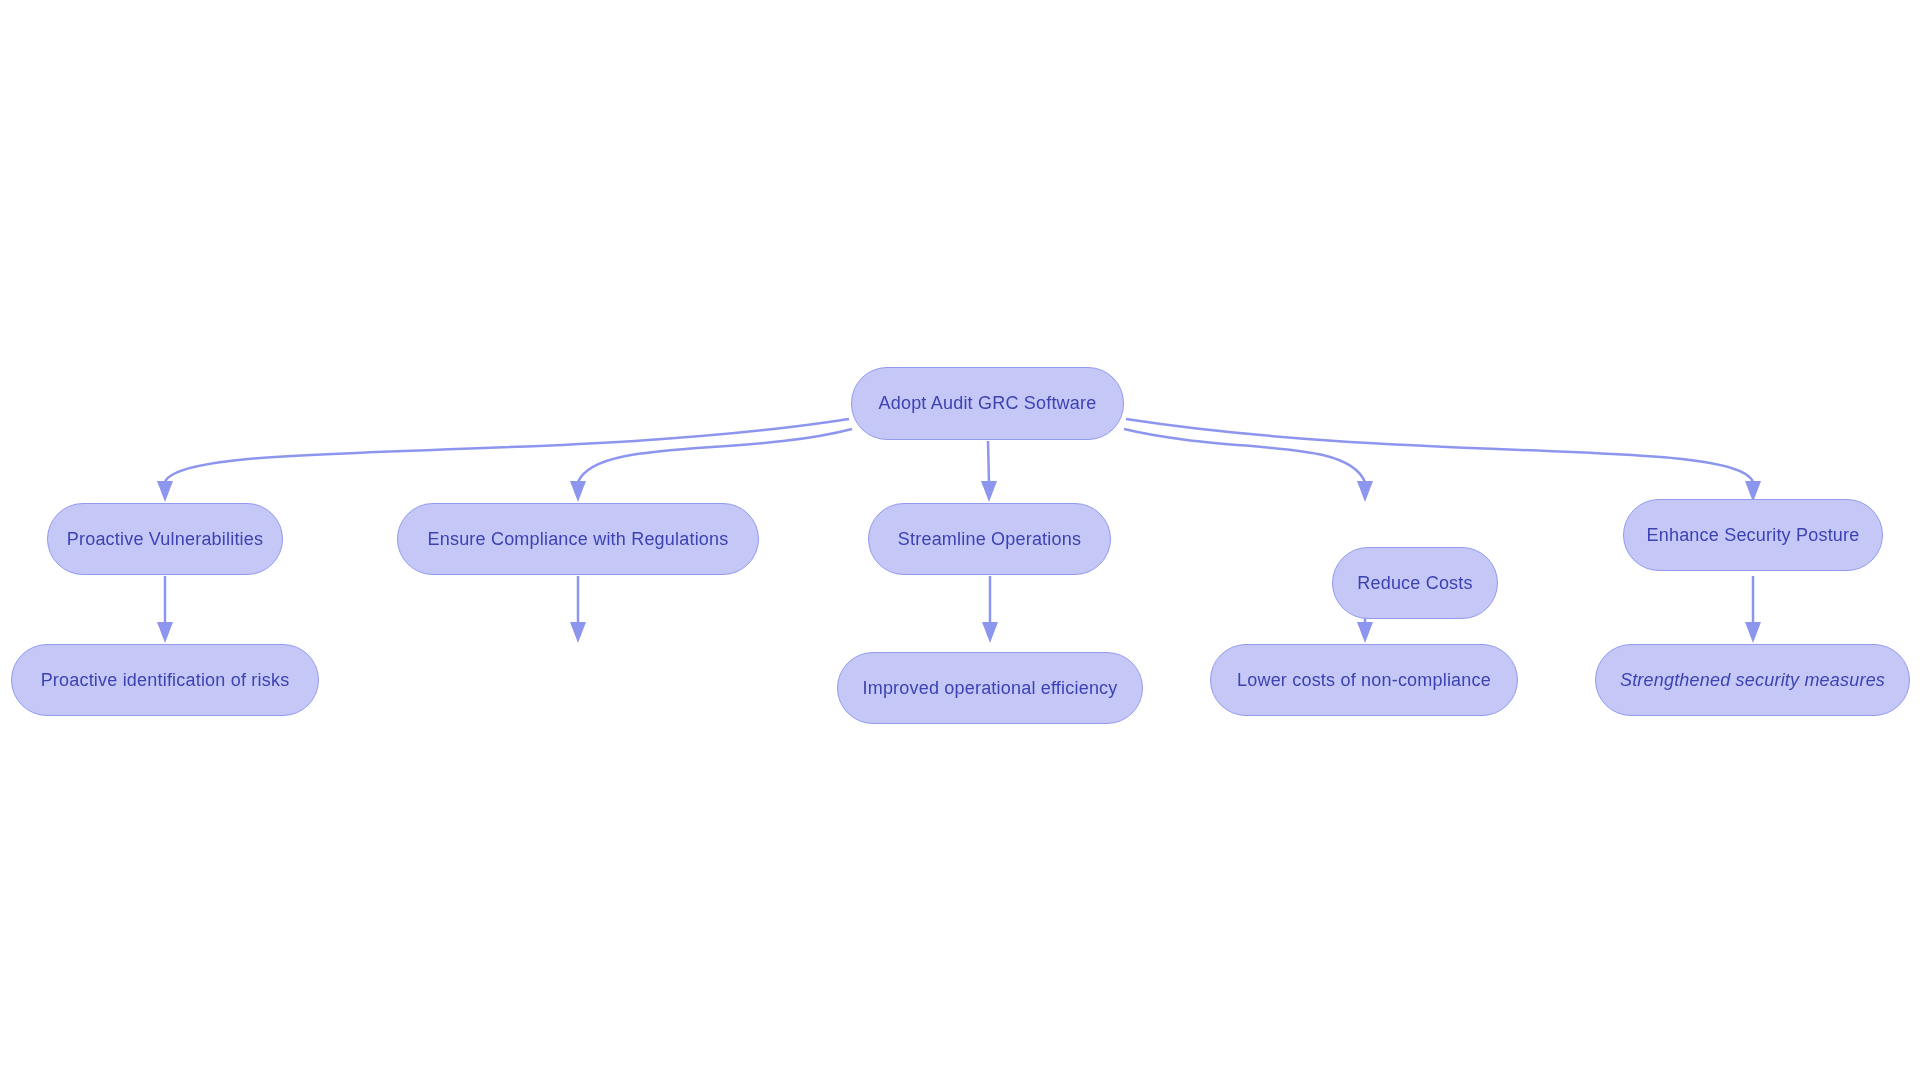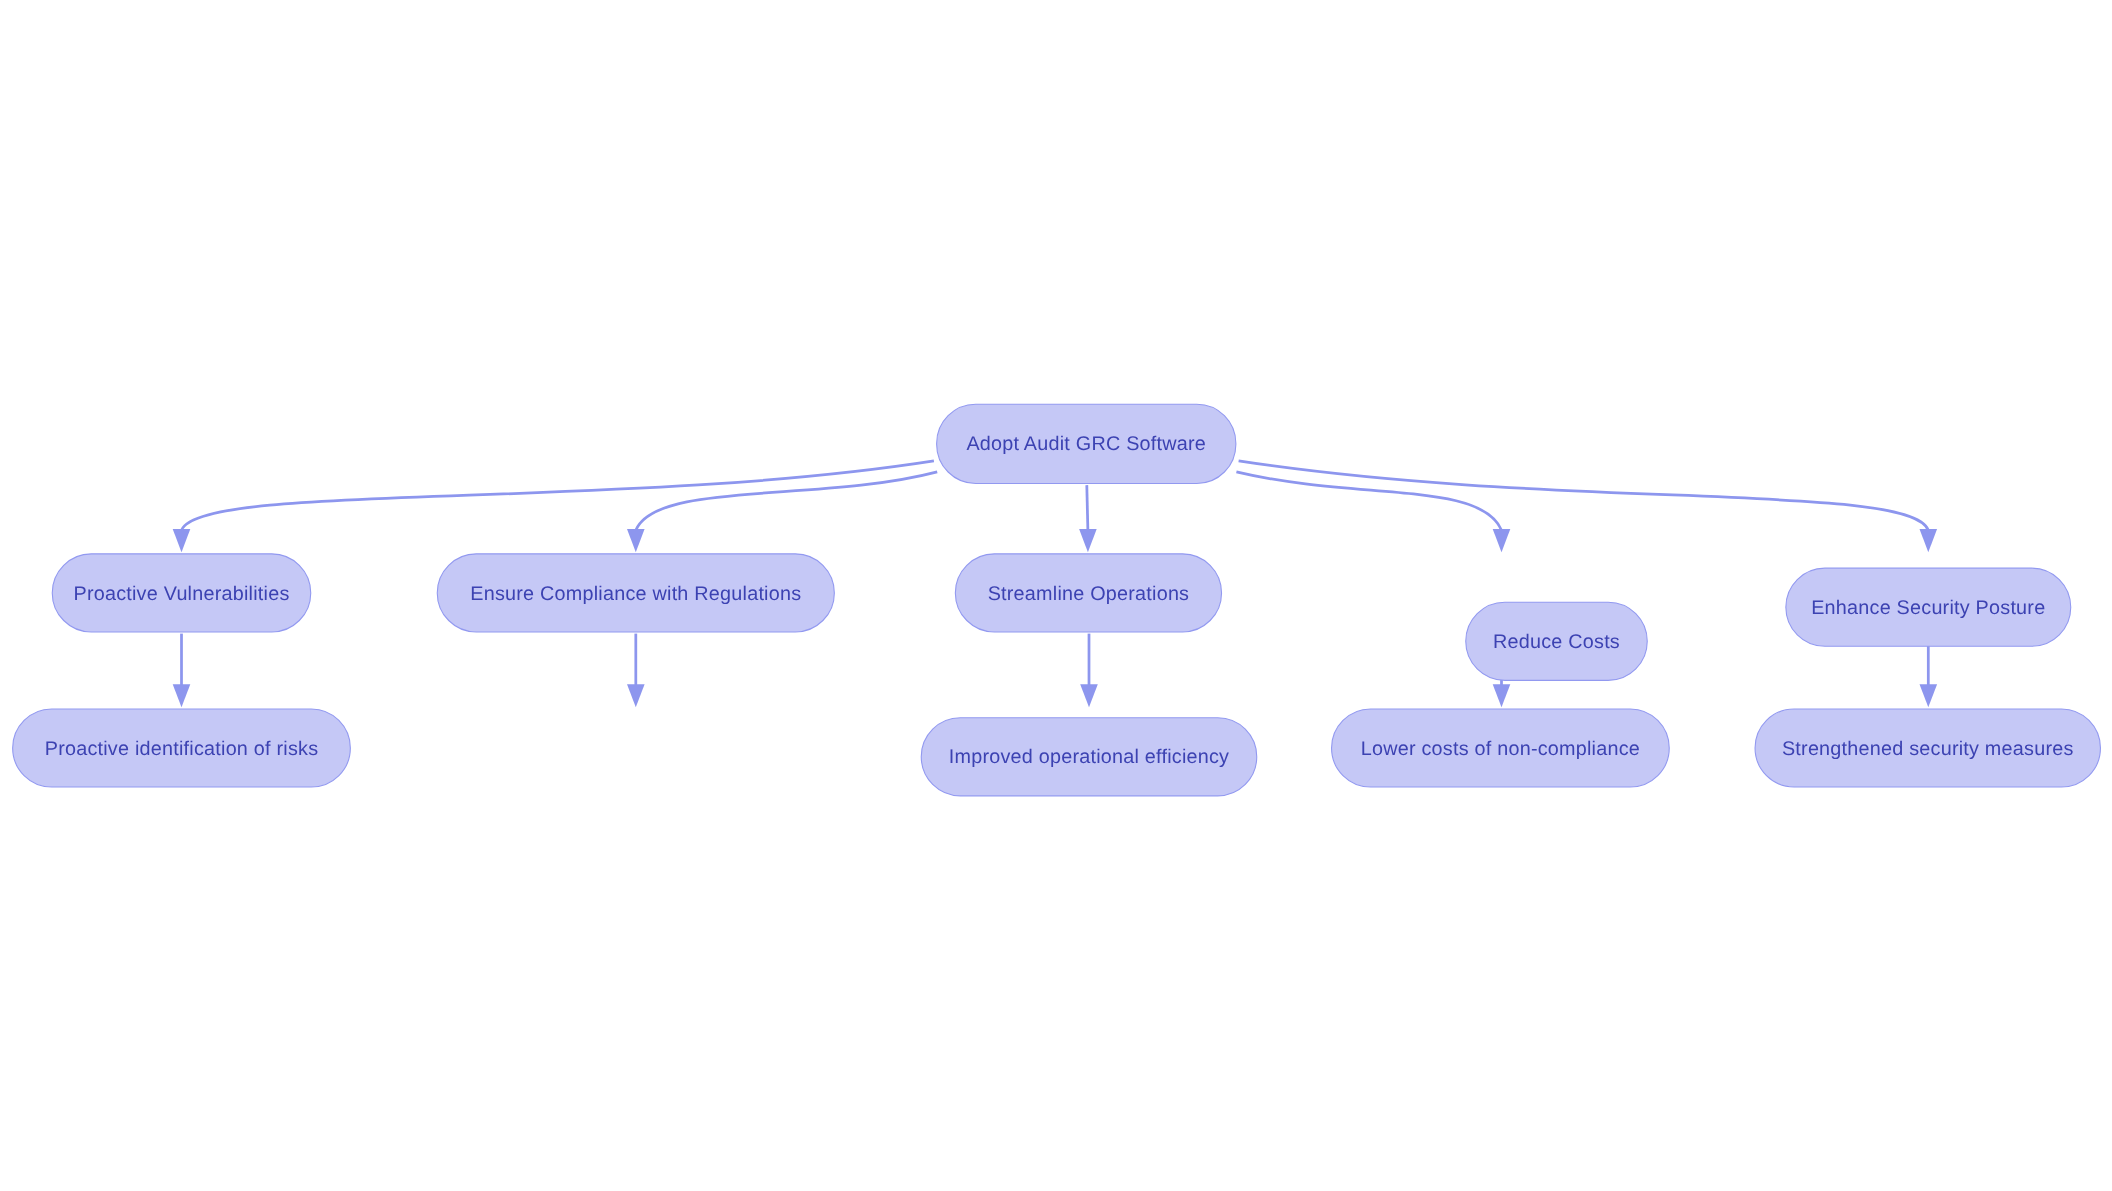--- a/index.html
+++ b/index.html
@@ -97,24 +97,24 @@
   <div class="node root" style="left:851px; top:367px; width:273px;">Adopt Audit GRC Software</div>
 
   <div class="node" style="left:47px; top:503px; width:236px;">Proactive Vulnerabilities</div>
 
   <div class="node" style="left:397px; top:503px; width:362px;">Ensure Compliance with Regulations</div>
 
   <div class="node" style="left:868px; top:503px; width:243px;">Streamline Operations</div>
 
   <div class="node" style="left:1332px; top:503px; width:166px;margin-top:44px;">Reduce Costs</div>
 
-  <div class="node" style="left:1623px; top:516px; width:260px;">Enhance Security Posture</div>
+  <div class="node" style="left:1623px; top:499px; width:260px;">Enhance Security Posture</div>
 
   <div class="node" style="left:11px; top:644px; width:308px;">Proactive identification of risks</div>
 
 
   <div class="node" style="left:837px; top:652px; width:306px;">Improved operational efficiency</div>
 
   <div class="node" style="left:1210px; top:644px; width:308px;">Lower costs of non-compliance</div>
 
-  <div class="node" style="left:1595px; top:644px; width:315px;">Strengthened security measures</div>
+  <div class="node" style="left:1595px; top:644px; width:315px;font-style:italic;">Strengthened security measures</div>
 
 </div>
 
 </body></html>

